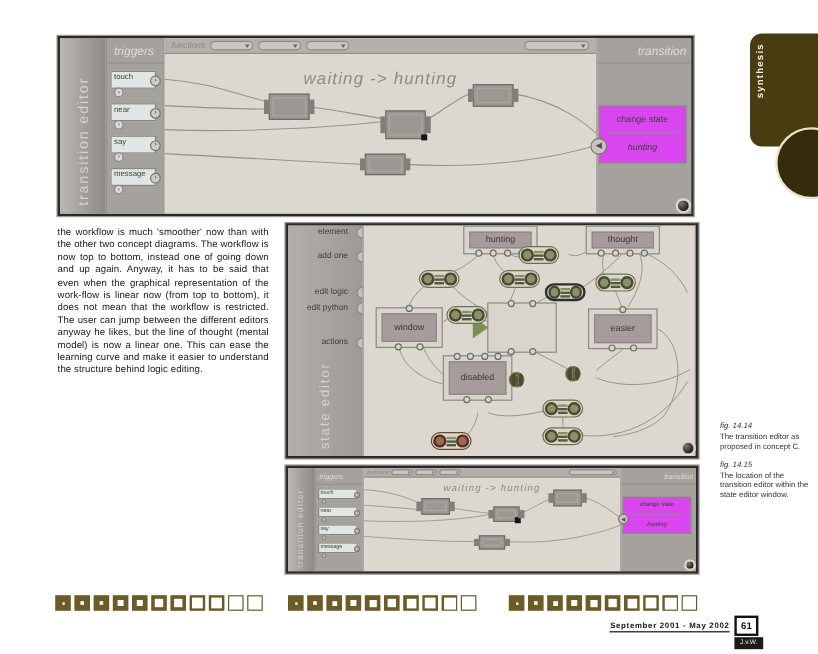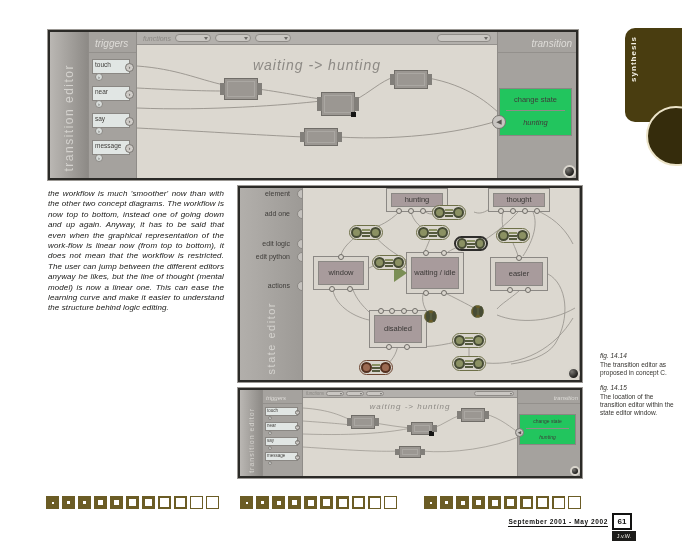--- a/index.html
+++ b/index.html
@@ -54,21 +54,21 @@
 
   .flow-node { position:absolute; background:#9b9792; border:1px solid #706d68; }
   .flow-node::before, .flow-node::after { content:""; position:absolute; top:20%; bottom:20%; width:5px; background:#827f7a; }
   .flow-node::before { left:-5px; } .flow-node::after { right:-5px; }
   .flow-node .inner { position:absolute; inset:2px; border:1px solid #aaa7a2; }
   .flow-node .handle { position:absolute; right:-2px; bottom:-2px; width:5px; height:5px; background:#141413; }
 
   .trans-col { width:78px; flex:none; background:#a5a29e; position:relative; padding-top:4px; }
   .mini .trans-col { width:62px; }
   .trans-col .col-head { text-align:right; }
-  .trans-box { position:absolute; left:1px; right:4px; background:#22c55e; border:1px solid #8a8783; text-align:center; }
+  .trans-box { position:absolute; left:1px; right:4px; background:#d946ef; border:1px solid #8a8783; text-align:center; }
   .trans-action { font-size:7.5px; color:#3e3c39; padding:6px 2px 4px; }
   .trans-rule { border:0; border-top:1px solid #8f8c88; margin:2px 6px; }
   .trans-target { font-style:italic; font-size:7.5px; color:#3e3c39; padding:5px 2px 8px; }
   .mini .trans-action, .mini .trans-target { font-size:5px; padding:3px 1px 2px; }
   .mini .trans-target { padding-bottom:4px; }
   .connector { position:absolute; left:-8px; width:14px; height:14px; border-radius:50%; background:#c8c5c1;
     border:1px solid #787571; font-size:7px; line-height:12px; text-align:center; color:#55534f; }
   .mini .connector { width:9px; height:9px; left:-5px; font-size:4.5px; line-height:8px; }
 
   
@@ -97,21 +97,21 @@
   
   .synth-tab { position:absolute; left:625px; top:28px; width:60px; height:94px; background:#493d10;
     border-radius:10px 0 0 10px; overflow:hidden; }
   .synth-label { position:absolute; left:4px; top:8px; writing-mode:vertical-rl; transform:rotate(180deg);
     color:#f3efe4; font-size:8px; font-weight:bold; letter-spacing:1px; }
   .orb { position:absolute; left:646px; top:106px; width:60px; height:60px; border-radius:50%;
     background:#352c0c; border:2px solid #ece4c9; }
 
   .body-text { position:absolute; left:48px; top:189px; width:176px; font-size:8px; line-height:10.4px;
     color:#17171
-5; color:#171715; text-align:justify; letter-spacing:0.1px;font-style:italic; }
+5; color:#171715; text-align:justify; letter-spacing:0.1px; }
 
   .caption { position:absolute; left:600px; width:80px; font-size:6.5px; line-height:8px; color:#35332f; }
   .caption .fig { font-style:italic; margin-bottom:1px; }
 
   .strip { position:absolute; top:496px; display:flex; gap:3px; }
   .sq { width:13px; height:13px; background:#6b5c25; display:flex; align-items:center; justify-content:center; }
   .sq-in { background:#ffffff; }
 
   .footer-date { position:absolute; right:74px; top:518px; font-size:6.5px; font-weight:bold; letter-spacing:0.6px;
     color:#121211; border-bottom:1px solid #121211; padding-bottom:1px; }
@@ -251,34 +251,33 @@
             <div class="port-dot" style="left: 60%; top: 100%;"></div>
             <div class="port-dot" style="left: 80%; top: 100%;"></div>
           </div>
           <div class="state-box" style="left: 10px; top: 68px; width: 56px; height: 34px;">
             <div class="state-core">window</div>
             <div class="port-dot" style="left: 50%; top: 0%;"></div>
             <div class="port-dot" style="left: 33.3%; top: 100%;"></div>
             <div class="port-dot" style="left: 66.7%; top: 100%;"></div>
           </div>
           <div class="state-box" style="left: 103px; top: 64px; width: 58px; height: 42px;">
-            <div class="state-core">waiting / idle</div>
             <div class="play-tri"></div>
             <div class="port-dot" style="left: 33.3%; top: 0%;"></div>
             <div class="port-dot" style="left: 66.7%; top: 0%;"></div>
             <div class="port-dot" style="left: 33.3%; top: 100%;"></div>
             <div class="port-dot" style="left: 66.7%; top: 100%;"></div>
           </div>
           <div class="state-box" style="left: 187px; top: 69px; width: 58px; height: 34px;">
             <div class="state-core">easier</div>
             <div class="port-dot" style="left: 50%; top: 0%;"></div>
             <div class="port-dot" style="left: 33.3%; top: 100%;"></div>
             <div class="port-dot" style="left: 66.7%; top: 100%;"></div>
           </div>
-          <div class="state-box" style="left: 66px; top: 122px; width: 58px; height: 38px;">
+          <div class="state-box" style="left: 66px; top: 108px; width: 58px; height: 38px;">
             <div class="state-core">disabled</div>
             <div class="port-dot" style="left: 20%; top: 0%;"></div>
             <div class="port-dot" style="left: 40%; top: 0%;"></div>
             <div class="port-dot" style="left: 60%; top: 0%;"></div>
             <div class="port-dot" style="left: 80%; top: 0%;"></div>
             <div class="port-dot" style="left: 33.3%; top: 100%;"></div>
             <div class="port-dot" style="left: 66.7%; top: 100%;"></div>
           </div>
         </div>
       <div id="capsules">

